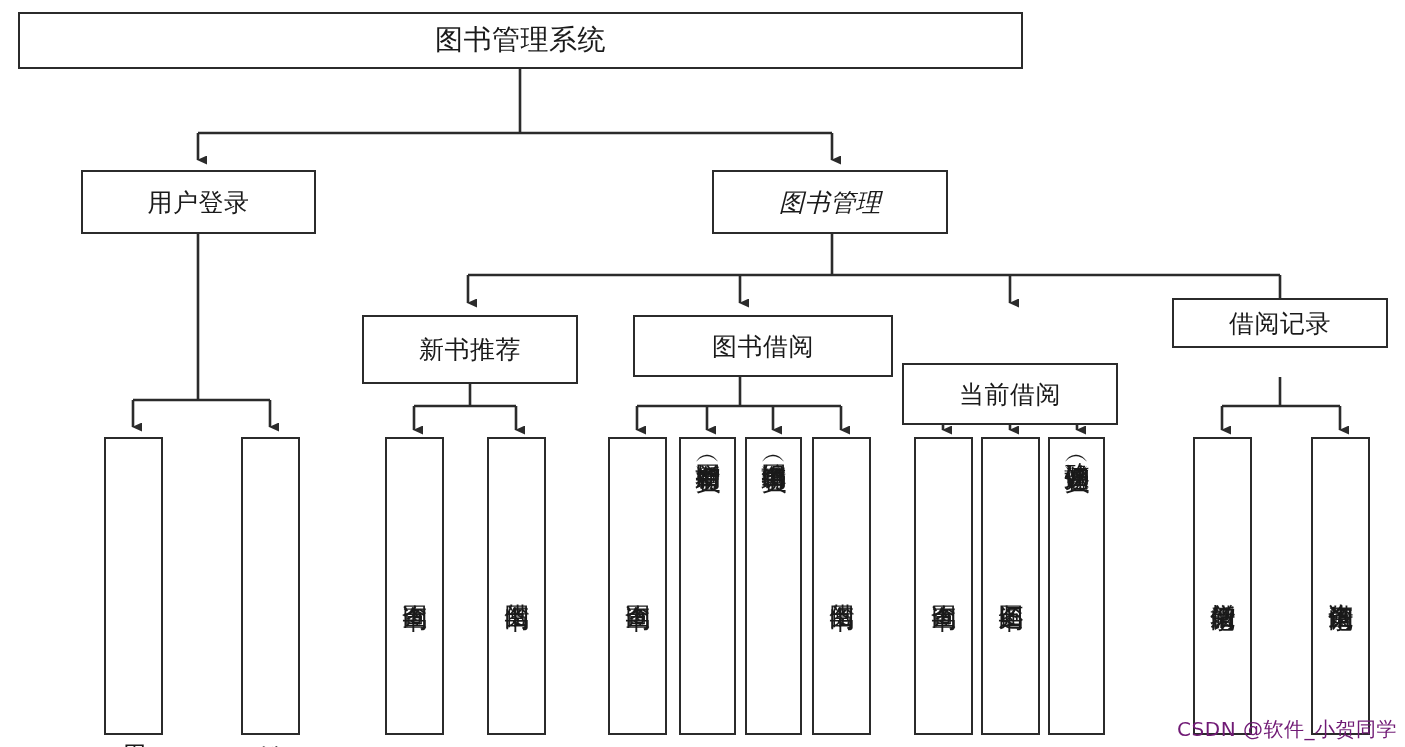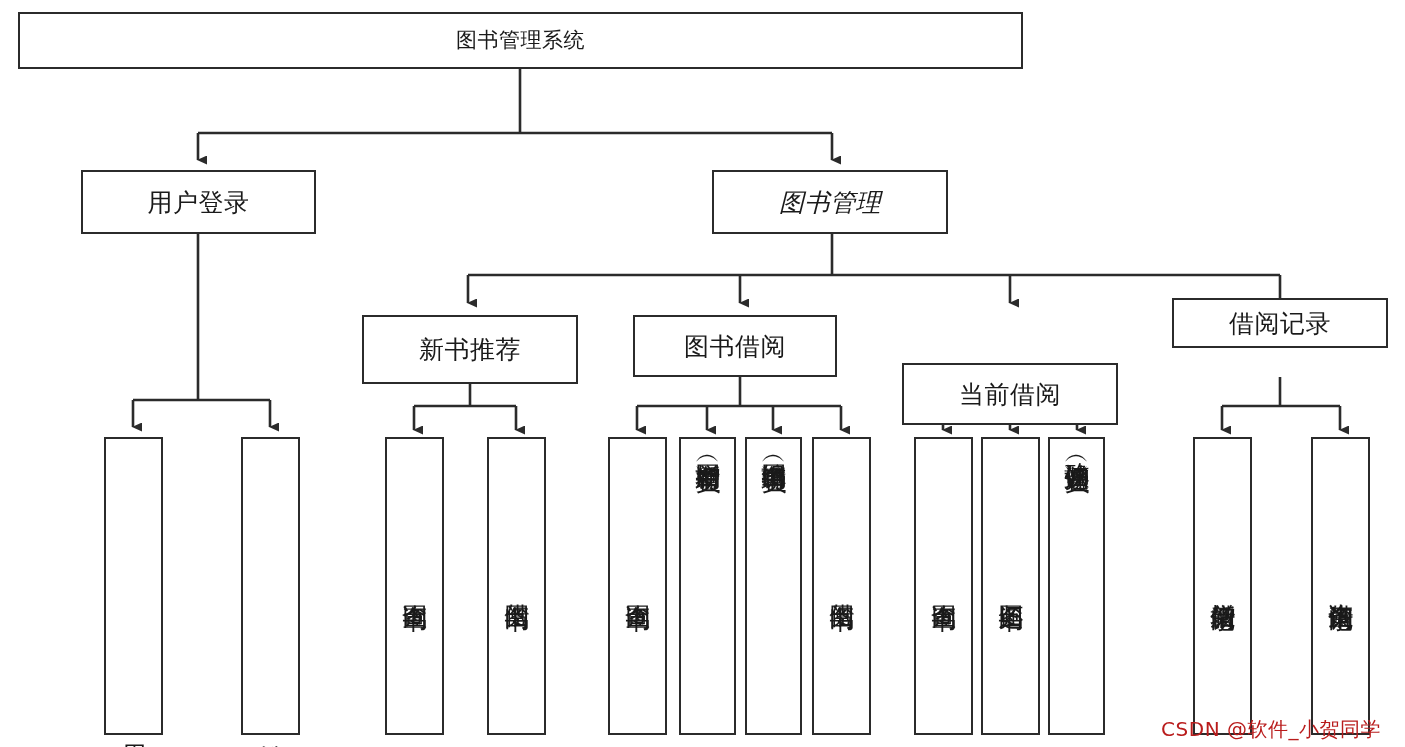--- a/index.html
+++ b/index.html
@@ -41,21 +41,21 @@
     text-align: center;
     line-height: 1.08;
     white-space: pre;
   }
   
   .node.horiz .label {
     font-size: 25px;
     letter-spacing: 0.5px;
   }
   .node.root .label {
-    font-size: 21px;
+    font-size: 28px;
   }
   
   .node.vert {
     align-items: center;
     justify-content: center;
     padding: 4px 0;
   }
   .node.vert .label {
     writing-mode: vertical-rl;
     text-orientation: upright;
@@ -65,24 +65,24 @@
     max-height: 100%;
   }
   .node.vert.bottomed {
     align-items: flex-end;
   }
   .node.vert.topped {
     align-items: flex-start;
   }
   #watermark {
     position: absolute;
-    right: 24px;
+    right: 8px;
     bottom: 4px;
     font-size: 20px;
-    color: #b91c1c;
+    color: #701a75;
     letter-spacing: 0.5px;
     white-space: nowrap;
     font-family: "DejaVu Sans", "Liberation Sans", sans-serif;
   }
 </style>
 </head>
 <body>
 
 <div id="diagram-root">
 
@@ -143,21 +143,21 @@
   <div class="node horiz" style="left:81px; top:170px; width:235px; height:64px;">
     <span class="label">用户登录</span>
   </div>
   <div class="node horiz" style="left:712px; top:170px; width:236px; height:64px;font-style:italic;">
     <span class="label">图书管理</span>
   </div>
 
   <div class="node horiz" style="left:362px; top:315px; width:216px; height:69px;">
     <span class="label">新书推荐</span>
   </div>
-  <div class="node horiz" style="left:633px; top:315px; width:204px; height:62px;">
+  <div class="node horiz" style="left:633px; top:315px; width:260px; height:62px;">
     <span class="label">图书借阅</span>
   </div>
   <div class="node horiz" style="left:902px; top:315px; width:216px; height:62px;margin-top:48px;">
     <span class="label">当前借阅</span>
   </div>
   <div class="node horiz" style="left:1172px; top:298px; width:216px; height:50px;">
     <span class="label">借阅记录</span>
   </div>
 
   <div class="node vert bottomed" style="left:104px; top:437px; width:59px; height:298px;">

